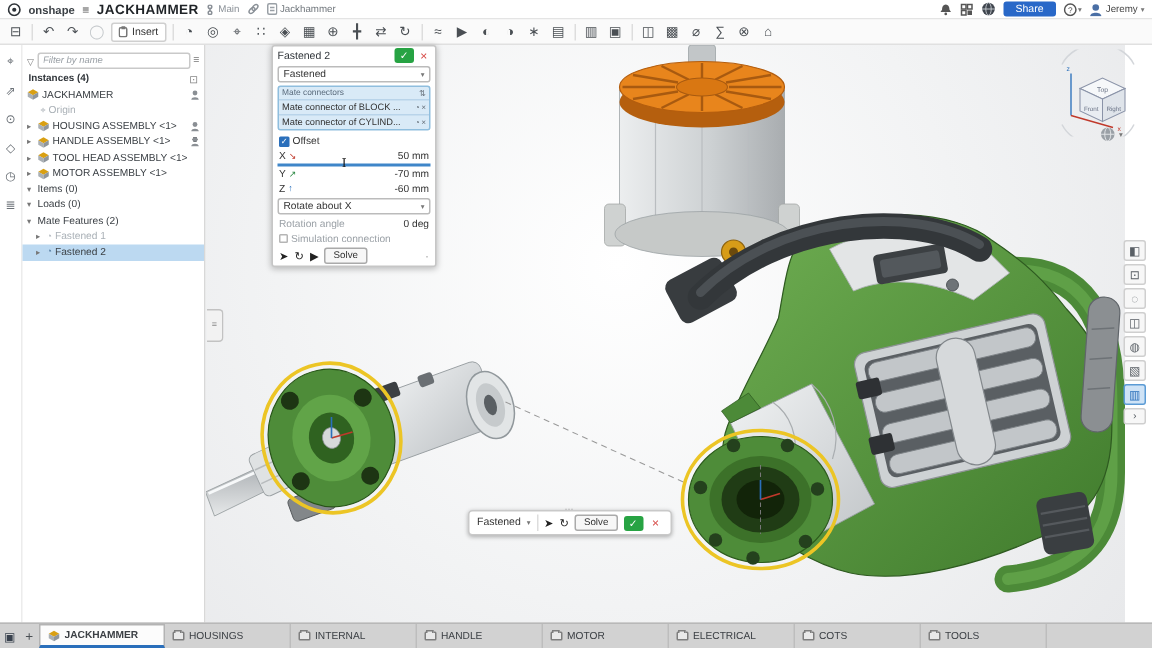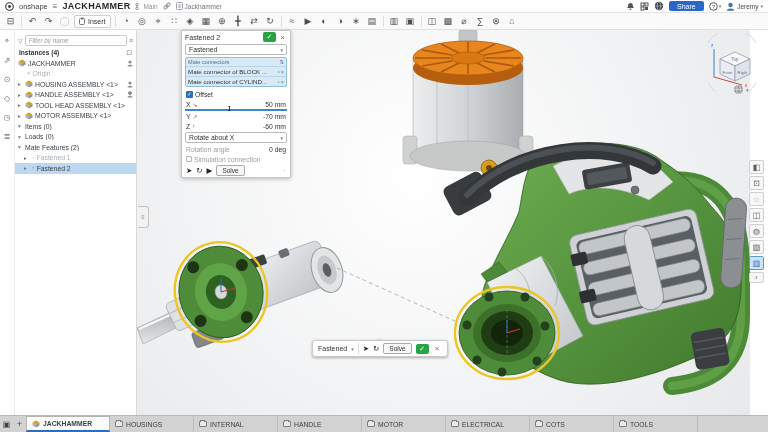--- a/index.html
+++ b/index.html
@@ -1,19 +1,19 @@
 <!DOCTYPE html>
 <html><head>
 <meta charset="utf-8">
 <style>
   *{margin:0;padding:0;box-sizing:border-box;}
   html,body{width:768px;height:432px;overflow:hidden;font-family:"Liberation Sans",sans-serif;background:#fff;}
   
   #header{position:absolute;left:0;top:0;width:768px;height:13px;background:#fff;border-bottom:1px solid #e4e4e4;display:flex;align-items:center;padding:0 5px;gap:5px;z-index:40;}
-  #header .brand{font-size:7.5px;color:#3a3f44;display:flex;align-items:center;gap:2px;}
+  #header .brand{font-size:7.5px;color:#3a3f44;display:flex;align-items:center;gap:2px;font-weight:bold;}
   #header .burger{font-size:8px;color:#555;}
   #header .doctitle{font-size:9px;font-weight:bold;color:#1f2327;letter-spacing:.3px;}
   #header .ws{font-size:6.5px;color:#8a9097;display:flex;align-items:center;gap:2px;} 
   .hspacer{flex:1;}
   .hicon{color:#555;display:flex;align-items:center;}
   .share-btn{background:#2968c8;color:#fff;font-size:7px;padding:1px 8px;border-radius:2px;height:10px;display:flex;align-items:center;}
   .user{font-size:6.5px;color:#444;display:flex;align-items:center;gap:2px;}
   .tiny-caret{font-size:5px;color:#777;}
   .docref{font-size:6.5px;color:#6f757b;display:flex;align-items:center;gap:2px;}
   

